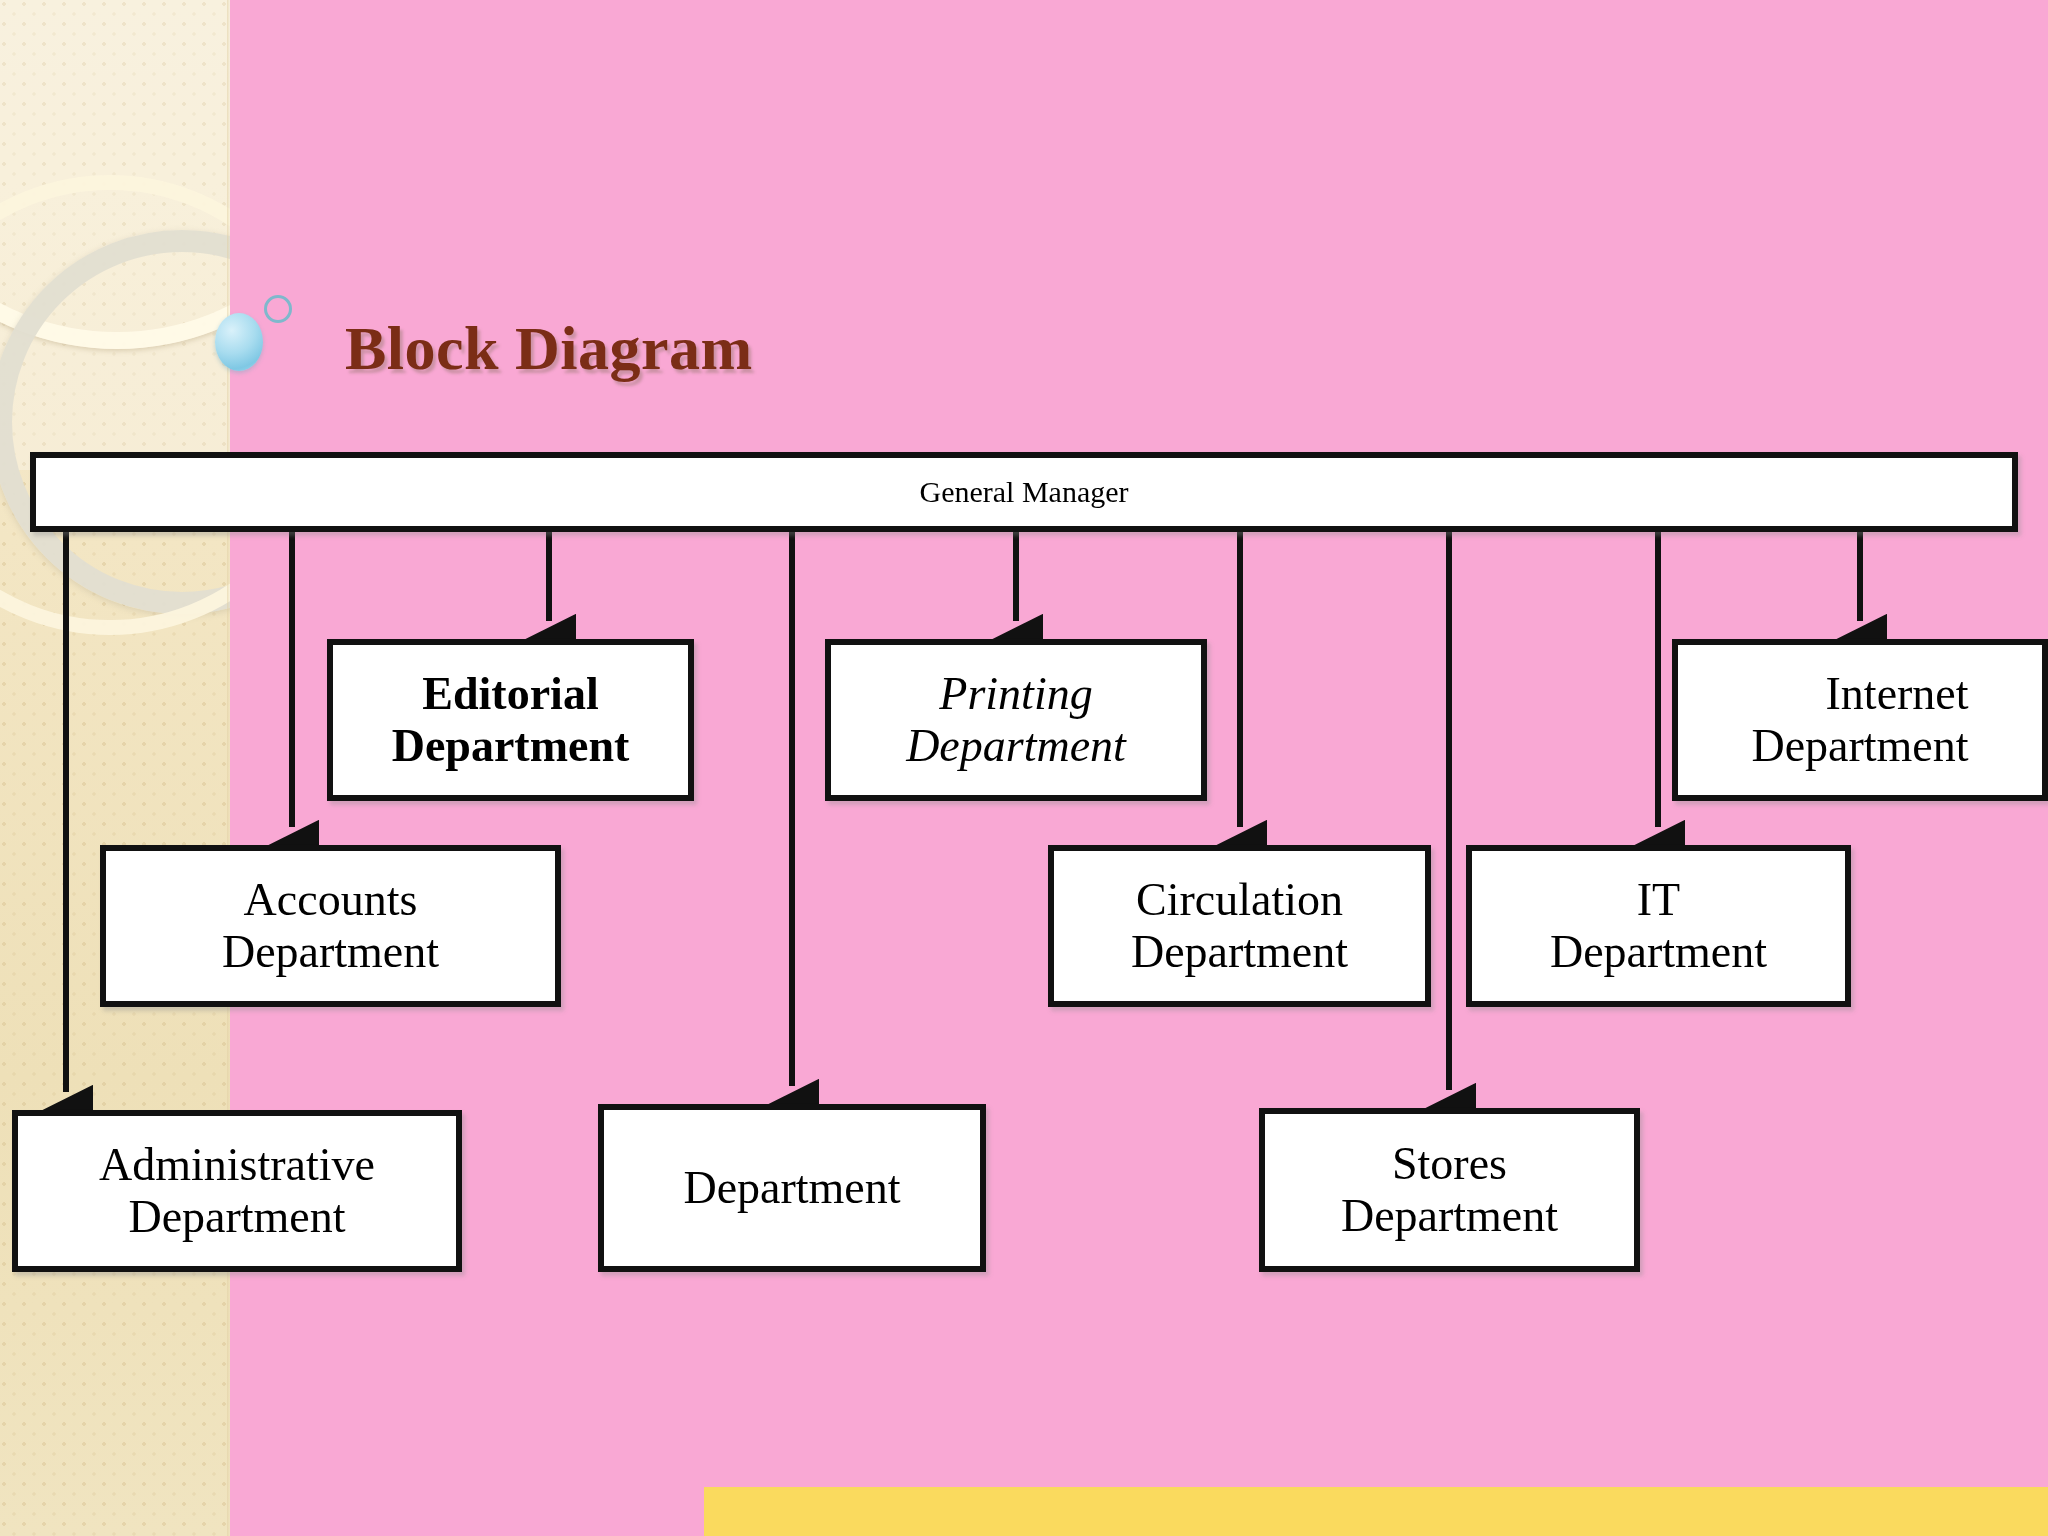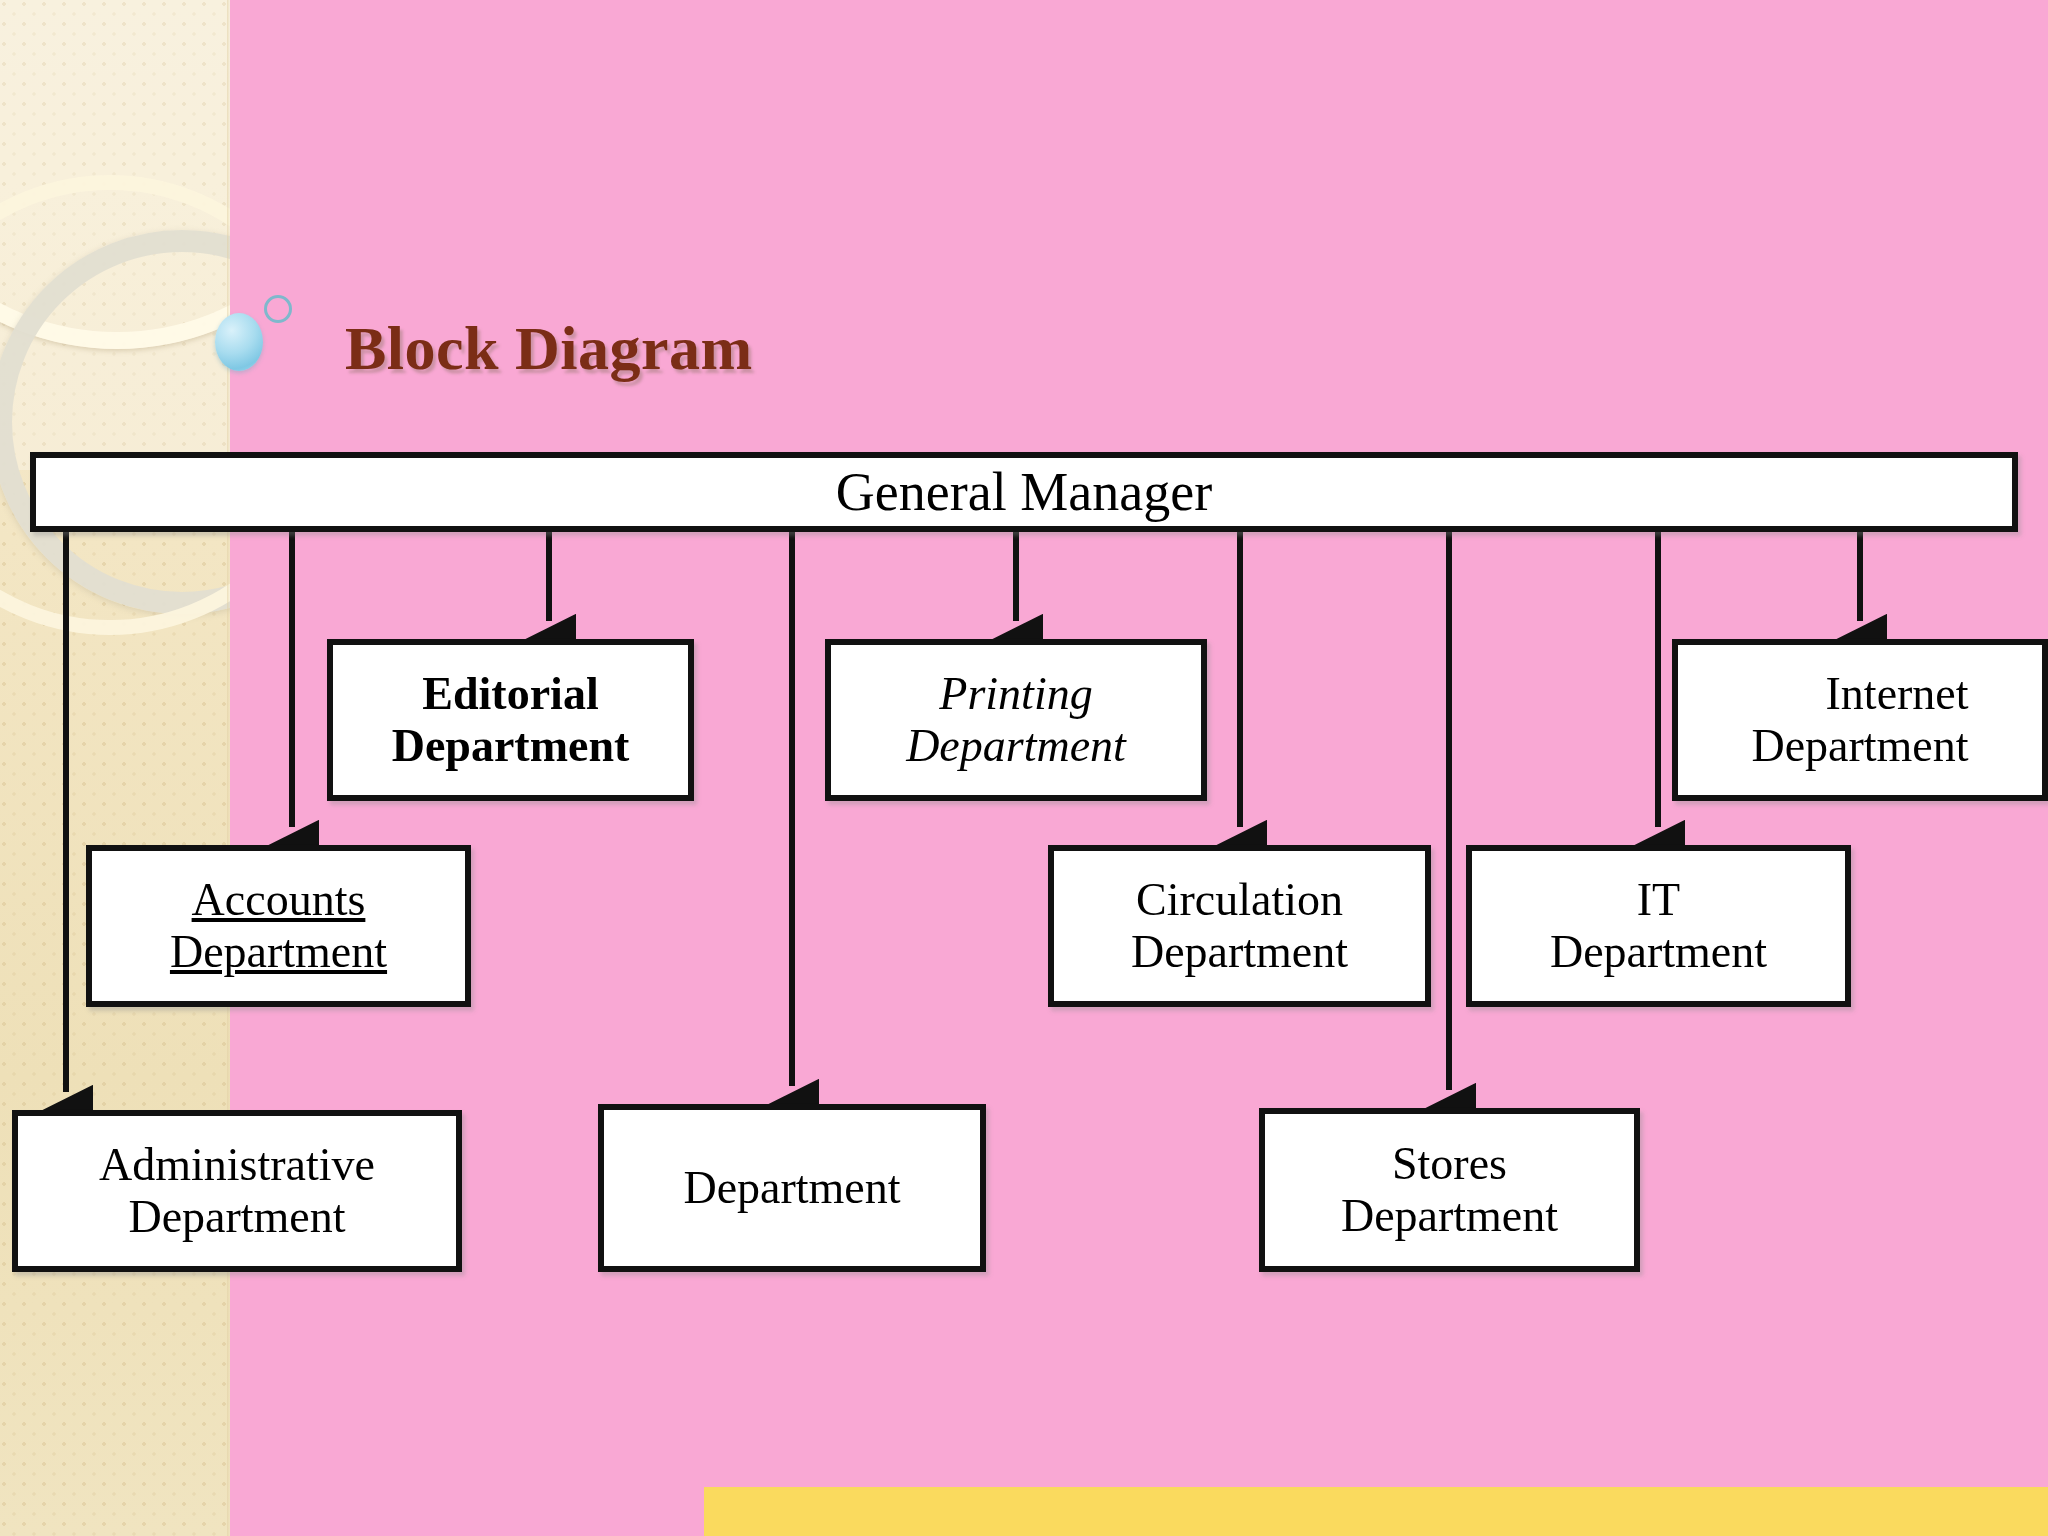--- a/index.html
+++ b/index.html
@@ -106,21 +106,21 @@
     box-sizing:border-box;
     display:flex;align-items:center;justify-content:center;
     text-align:center;
     color:#000000;
     font-family:"Liberation Serif", serif;
     line-height:1.12;
     box-shadow:3px 4px 4px rgba(140,140,140,.35);
   }
   .node span{display:block;}
   .node.root{
-    font-size:54px;
+    font-size:30px;
   }
   .node.dept{
     font-size:46px;
   }
 </style>
 </head>
 <body>
 
 <div id="slide">
 
@@ -172,21 +172,21 @@
           <span>Printing</span>
           <span>Department</span>
         </div>
       </div>
       <div class="node dept" style="left: 1672px; top: 639px; width: 376px; height: 162px; text-align: right;">
         <div>
           <span>Internet</span>
           <span>Department</span>
         </div>
       </div>
-      <div class="node dept" style="left: 86px; top: 845px; width: 385px; height: 162px; text-decoration: underline;">
+      <div class="node dept" style="left: 100px; top: 845px; width: 461px; height: 162px;">
         <div>
           <span>Accounts</span>
           <span>Department</span>
         </div>
       </div>
       <div class="node dept" style="left: 1048px; top: 845px; width: 383px; height: 162px;">
         <div>
           <span>Circulation</span>
           <span>Department</span>
         </div>

